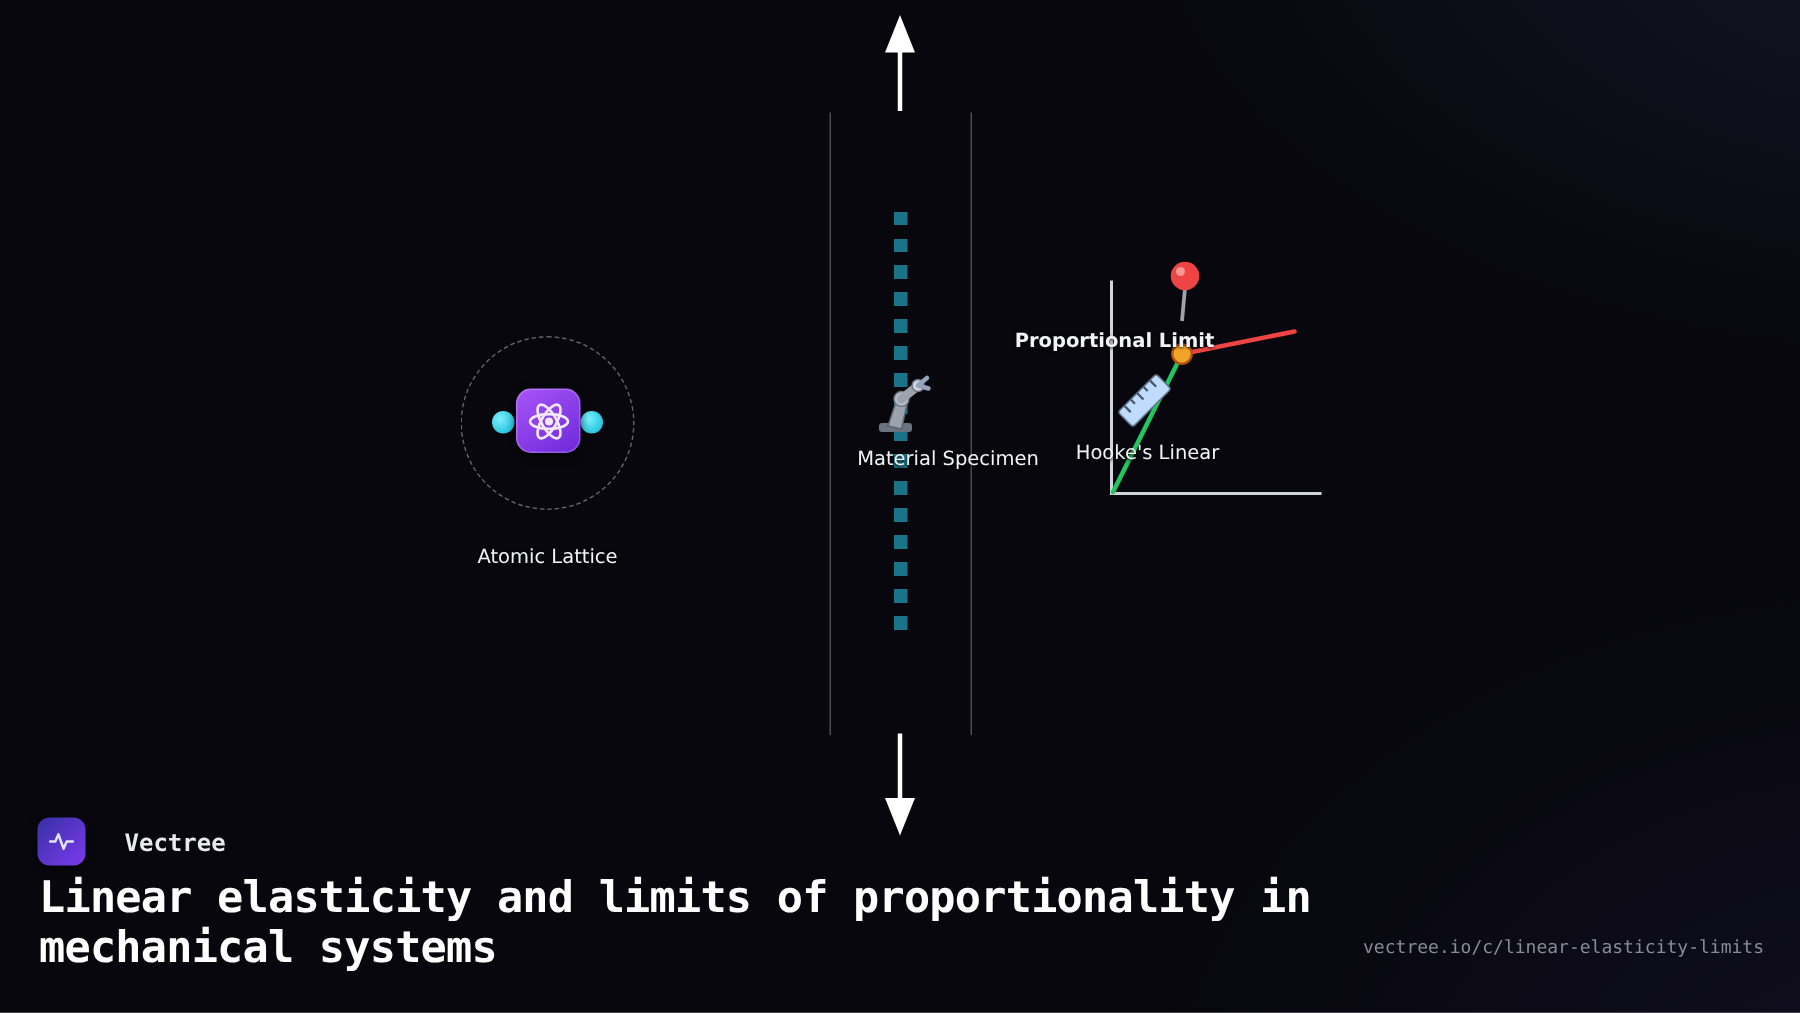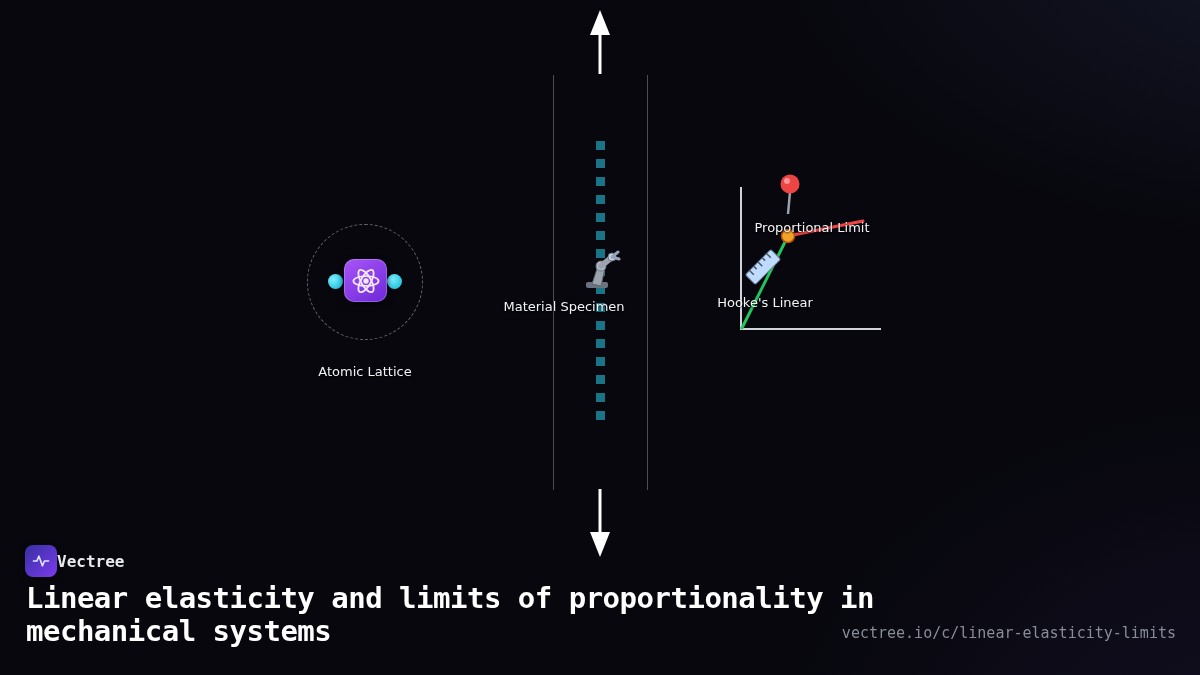--- a/index.html
+++ b/index.html
@@ -54,42 +54,42 @@
     width: 15px; height: 15px; border-radius: 50%;
     background: radial-gradient(circle at 35% 35%, #7ef0ff, #06b6d4);
     box-shadow: 0 1px 3px rgba(0,0,0,0.6);
   }
   .electron.left  { left: 328px; top: 274px; }
   .electron.right { left: 387px; top: 274px; }
 
   
   .brand-row {
     left: 25px; top: 545px;
-    display: flex; align-items: center; gap: 0;
+    display: flex; align-items: center; gap: 26px;
   }
   .brand-logo {
     width: 32px; height: 32px; border-radius: 8px;
     background: linear-gradient(135deg, #3730a3, #7c3aed);
     display: flex; align-items: center; justify-content: center;
     box-shadow: 0 2px 6px rgba(0,0,0,0.5);
   }
   .brand-name {
     font-family: "DejaVu Sans Mono", monospace;
     font-weight: bold; font-size: 16px; color: #e8eaee;
   }
   .page-title {
     left: 26px; top: 582px; width: 880px;
     font-family: "DejaVu Sans Mono", monospace;
     font-weight: bold; font-size: 29px; line-height: 33px;
     letter-spacing: -0.5px; color: #ffffff;
   }
   .page-url {
     right: 24px; top: 624px;
     font-family: "DejaVu Sans Mono", monospace;
-    font-size: 15px; color: #878c96; text-align: right;
+    font-size: 12px; color: #878c96; text-align: right;
   }
 </style>
 </head>
 <body>
 
 <div class="canvas">
 
   <svg class="abs" style="left:582px; top:8px;" width="36" height="68">
     <line x1="18" y1="66" x2="18" y2="22" stroke="#ffffff" stroke-width="3"></line>
     <polygon points="18,2 8,27 28,27" fill="#ffffff"></polygon>
@@ -105,21 +105,21 @@
 
   <svg class="abs" style="left:578px; top:248px;" width="44" height="44" viewBox="0 0 44 44">
     <rect x="8" y="34" width="22" height="6" rx="2" fill="#6b7280"></rect>
     <path d="M14 36 L20 18 L27 20 L23 38 Z" fill="#9ca3af" stroke="#5b6570" stroke-width="1"></path>
     <circle cx="23" cy="18" r="5" fill="#b5bdc6" stroke="#6b7280" stroke-width="1"></circle>
     <path d="M23 18 L33 10" stroke="#9ca3af" stroke-width="6" stroke-linecap="round"></path>
     <circle cx="34" cy="9" r="4" fill="#cbd5e1" stroke="#6b7280" stroke-width="1"></circle>
     <path d="M34 9 l6 -5 M34 9 l7 2" stroke="#94a3b8" stroke-width="3" stroke-linecap="round"></path>
   </svg>
 
-  <div class="abs label" style="left:564px; top:299px;">Material Specimen</div>
+  <div class="abs label" style="left:632px; top:299px;">Material Specimen</div>
 
   <div class="abs lattice-ring"></div>
   <div class="abs electron left"></div>
   <div class="abs electron right"></div>
   <div class="abs atom-box">
     <svg width="36" height="36" viewBox="0 0 40 40">
       <g stroke="#f3e8ff" stroke-width="2" fill="none">
         <ellipse cx="20" cy="20" rx="14" ry="5.5"></ellipse>
         <ellipse cx="20" cy="20" rx="14" ry="5.5" transform="rotate(60 20 20)"></ellipse>
         <ellipse cx="20" cy="20" rx="14" ry="5.5" transform="rotate(120 20 20)"></ellipse>
@@ -153,21 +153,21 @@
 
     <circle cx="58" cy="68" r="6.5" fill="#f0a429" stroke="#b45309" stroke-width="1.5"></circle>
 
     <g>
       <line x1="60" y1="24" x2="58" y2="46" stroke="#9ca3af" stroke-width="2.5"></line>
       <circle cx="60" cy="16" r="9.5" fill="#ef4444"></circle>
       <circle cx="57" cy="13" r="3" fill="#fca5a5" opacity="0.85"></circle>
     </g>
   </svg>
 
-  <div class="abs label" style="left:812px; top:220px;">Proportional Limit</div>
+  <div class="abs label" style="left:743px; top:220px;font-weight:bold;">Proportional Limit</div>
   <div class="abs label" style="left:765px; top:295px;">Hooke's Linear</div>
 
   <div class="abs brand-row">
     <div class="brand-logo">
       <svg width="22" height="22" viewBox="0 0 32 32">
         <polyline points="5,16 10,16 13,9 18,23 21,16 27,16" fill="none" stroke="#dfe3ff" stroke-width="2.4" stroke-linecap="round" stroke-linejoin="round"></polyline>
       </svg>
     </div>
     <div class="brand-name">Vectree</div>
   </div>

